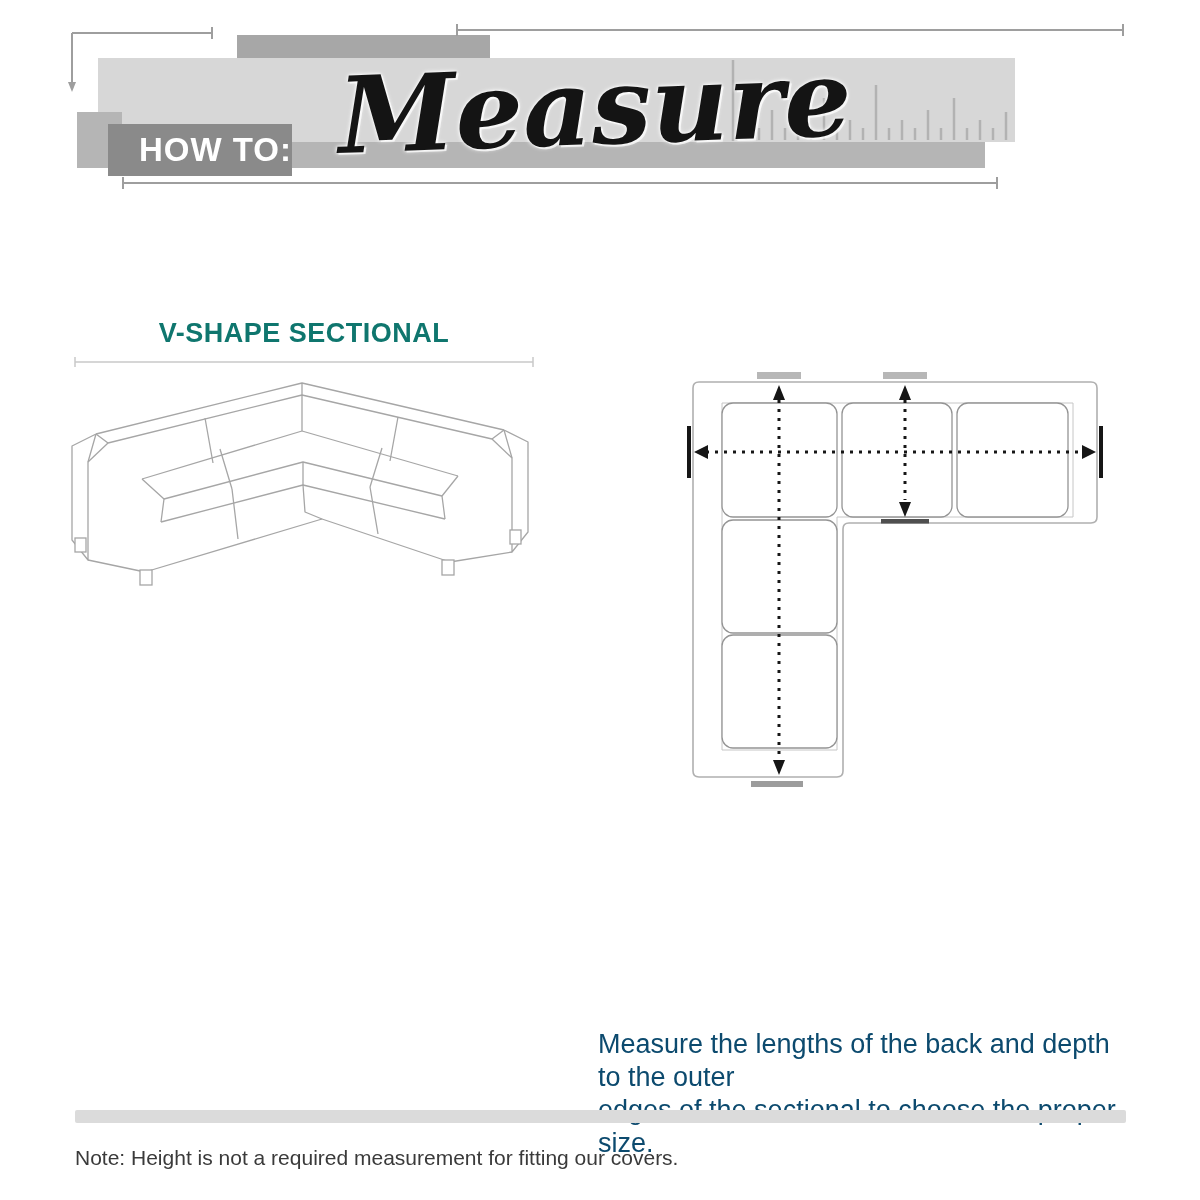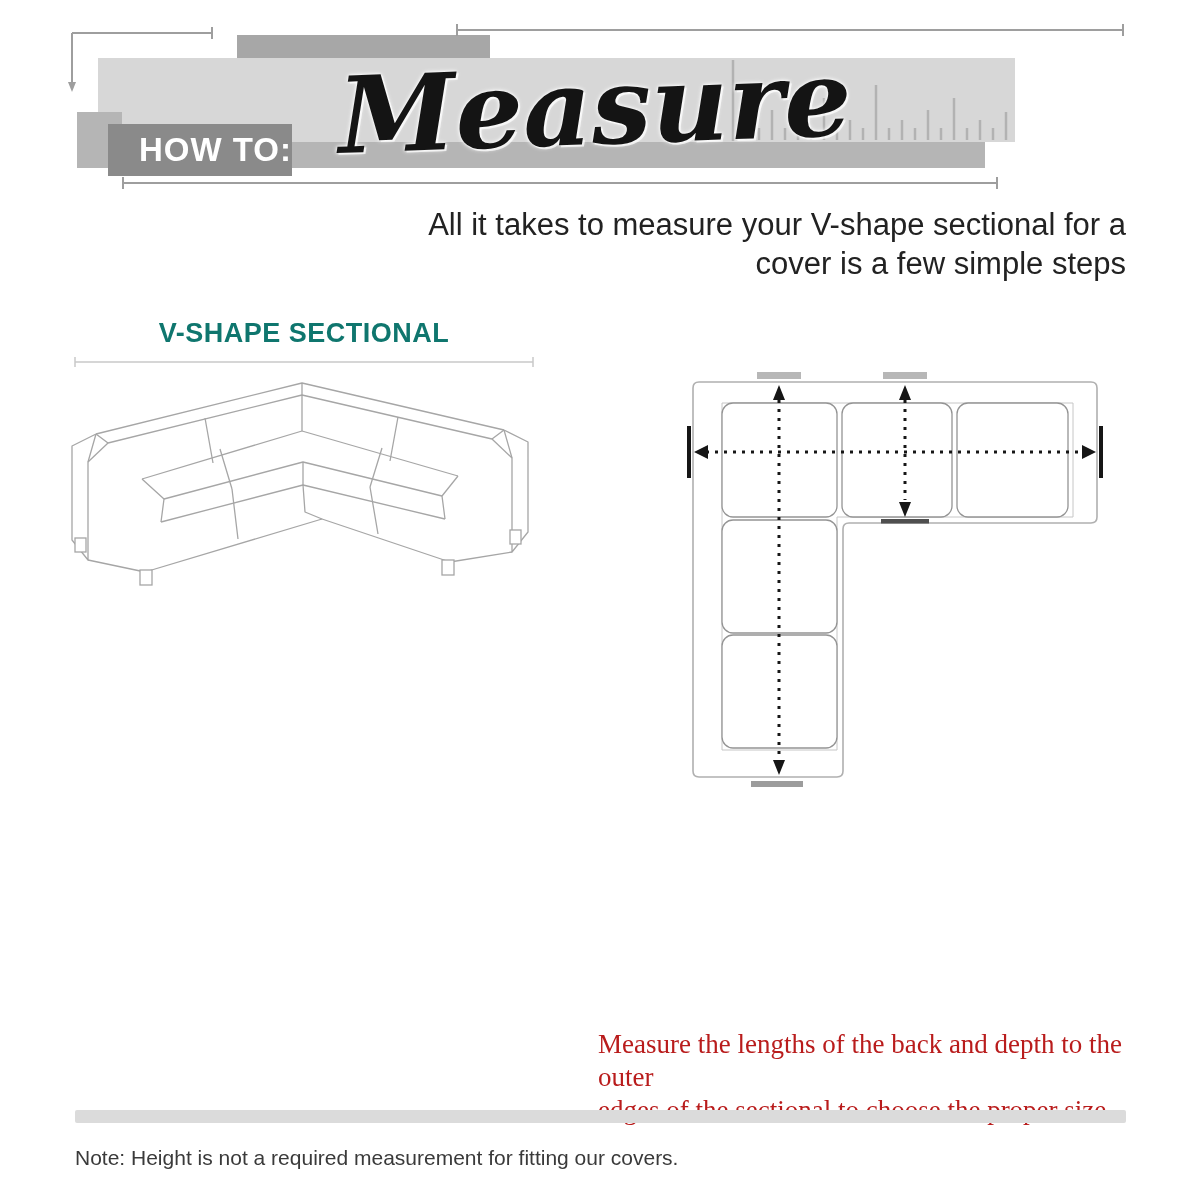--- a/index.html
+++ b/index.html
@@ -15,21 +15,21 @@
   .measure-script{left:338px;top:44px;font-family:"DejaVu Serif",serif;font-style:italic;font-weight:700;
                   font-size:106px;color:#141414;transform:rotate(-2deg);
                   text-shadow:0 0 3px #fff,0 0 5px #fff,2px 2px 0 rgba(255,255,255,.7);}
   .subtitle{left:400px;top:205px;width:726px;text-align:right;font-size:31px;line-height:39px;color:#222;}
 
   
   .section-label{left:73px;top:318px;width:462px;text-align:center;font-weight:bold;
                  font-size:27px;letter-spacing:0.5px;color:#0f766e;}
 
   
-  .instruction{left:598px;top:1028px;width:540px;font-size:27px;line-height:33px;color:#b91c1c;font-family:Liberation Serif, serif;}
+  .instruction{left:598px;top:1028px;width:540px;font-size:27px;line-height:33px;color:#0c4a6e;}
   .divider{left:75px;top:1110px;width:1051px;height:13px;background:#dbdbdb;border-radius:2px;}
   .note{left:75px;top:1146px;font-size:21px;color:#3a3a3a;}
 </style>
 </head>
 <body>
 
 <div class="canvas">
 
   <svg class="abs" style="left:0;top:0" width="1200" height="200" viewBox="0 0 1200 200">
 
@@ -69,24 +69,20 @@
       <path d="M123,183 H997 M123,177 V189 M997,177 V189"></path>
     </g>
     <polygon points="68,82 76,82 72,92" fill="#9e9e9e"></polygon>
   </svg>
 
   <div class="abs howto-box">
     <span>HOW TO:</span>
   </div>
   <div class="abs measure-script">Measure</div>
 
-  <div class="abs subtitle">
-    <div>All it takes to measure your V-shape sectional for a</div>
-    <div>cover is a few simple steps</div>
-  </div>
 
   <div class="abs section-label">V-SHAPE SECTIONAL</div>
 
   <svg class="abs" style="left:73px;top:355px" width="462" height="14" viewBox="0 0 462 14">
     <g stroke="#c9c9c9" stroke-width="1.5">
       <line x1="2" y1="7" x2="460" y2="7"></line>
       <line x1="2" y1="2" x2="2" y2="12"></line>
       <line x1="460" y1="2" x2="460" y2="12"></line>
     </g>
   </svg>

